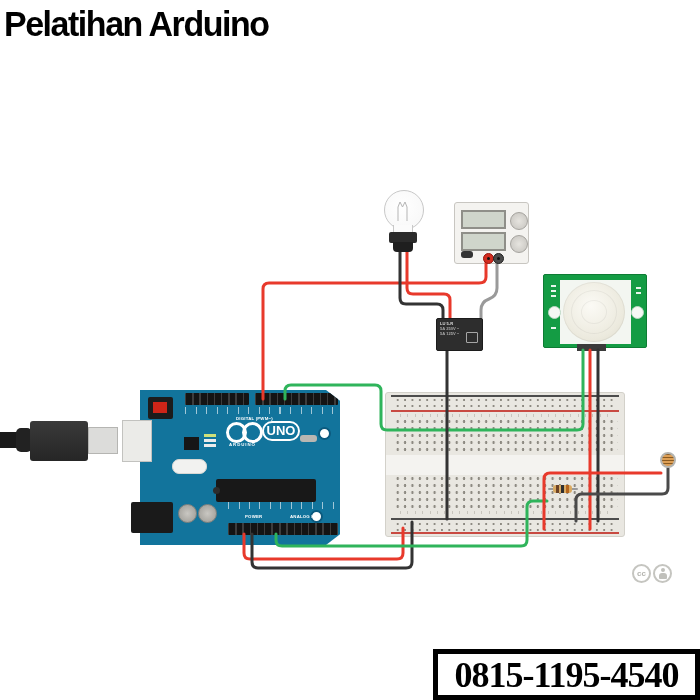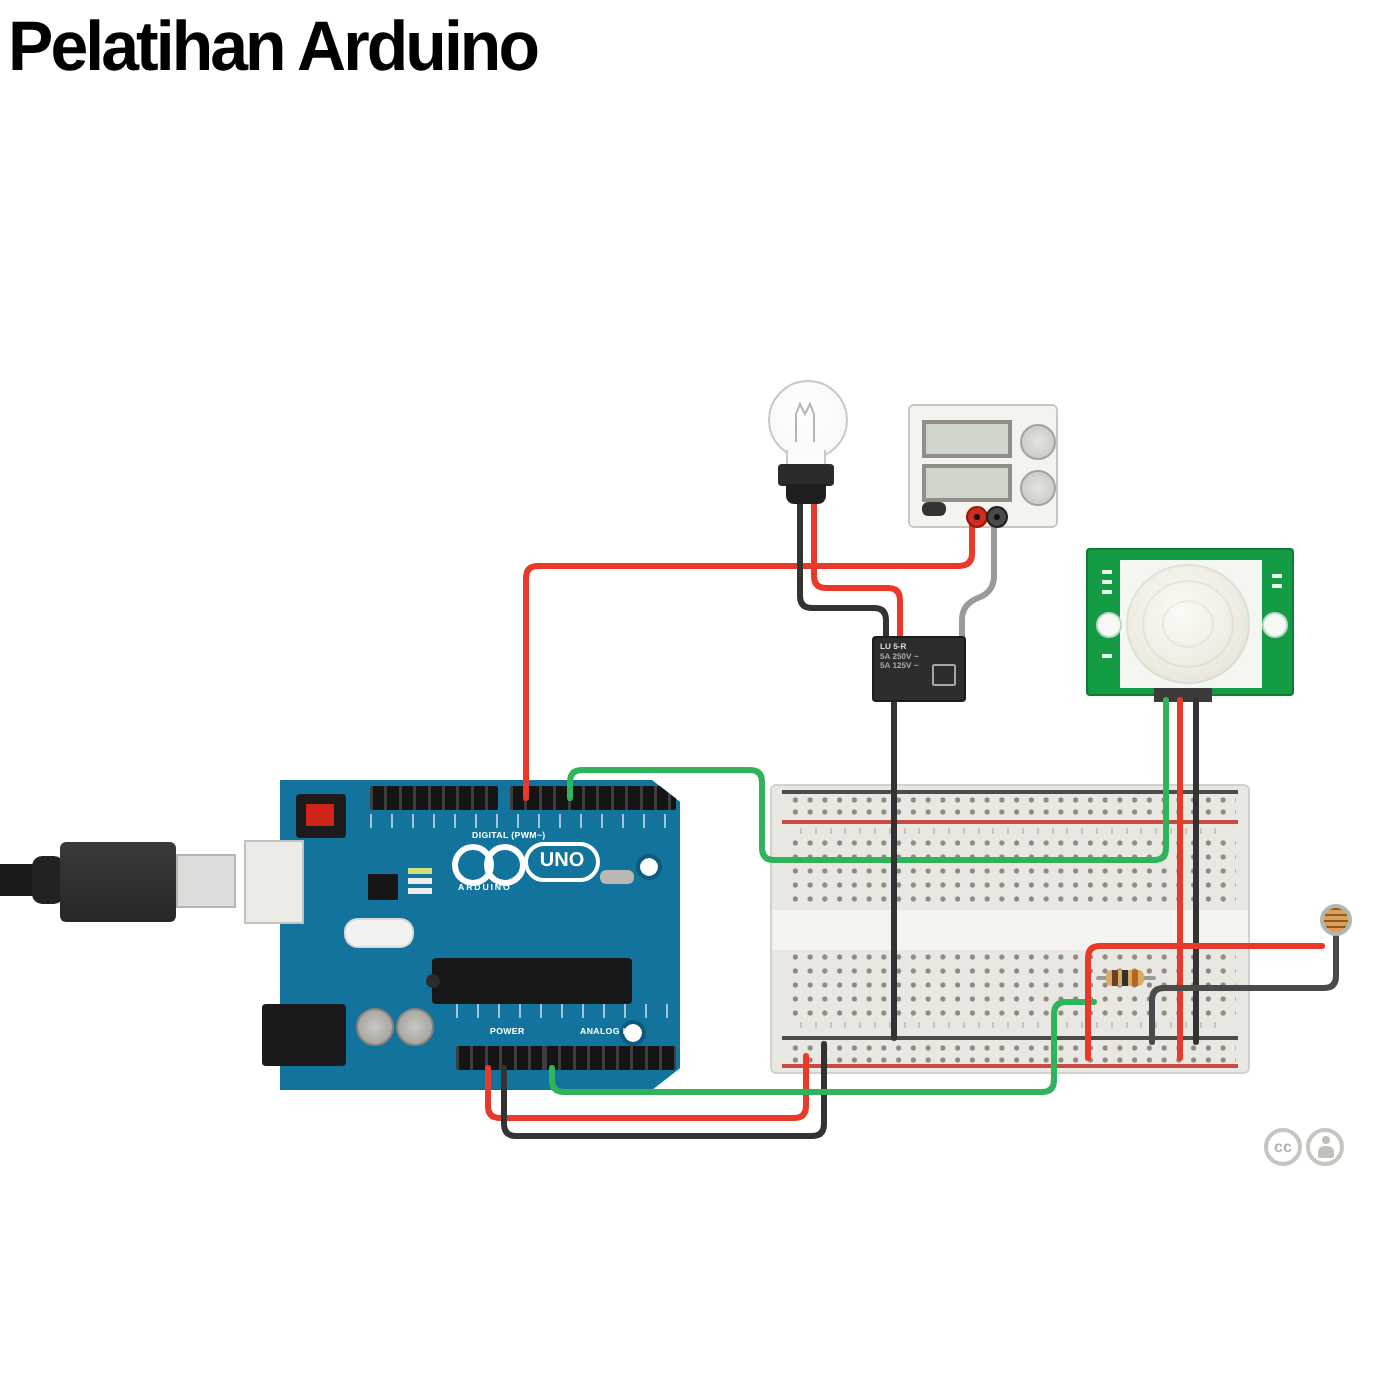--- a/index.html
+++ b/index.html
@@ -32,21 +32,21 @@
   
   #arduino{left:140px;top:390px;width:200px;height:155px;background:#12749c;z-index:10;
            clip-path:polygon(0 0,93% 0,100% 7%,100% 93%,93% 100%,0 100%);}
   .pinstrip{height:12px;background:#141414;border-radius:1px;
             background-image:repeating-linear-gradient(90deg,#3d3d3d 0 1.5px,transparent 1.5px 7.2px);}
   .pinlabels{height:7px;opacity:.75;
              background:repeating-linear-gradient(90deg,rgba(255,255,255,.8) 0 1px,transparent 1px 10.5px);}
   .tinytxt{color:#fff;font-size:7px;font-weight:700;white-space:nowrap;
            transform:scale(.62);transform-origin:left top;letter-spacing:.3px;}
   #uno-oval{left:122px;top:31px;width:34px;height:16px;border:2px solid #fff;border-radius:10px;
-            color:#fff;font-size:10px;font-weight:700;text-align:center;line-height:15px;}
+            color:#fff;font-size:13px;font-weight:700;text-align:center;line-height:15px;}
   .ring{display:inline-block;width:15px;height:15px;border:3px solid #fff;border-radius:50%;}
   #reset-btn{left:8px;top:7px;width:25px;height:22px;background:#1c1c1c;border-radius:2px;}
   #reset-btn .cap{position:absolute;left:5px;top:5px;width:14px;height:11px;background:#cf2518;}
   .mhole{width:9px;height:9px;background:#fff;border:2px solid #0c5a7e;border-radius:50%;}
   .ecap{width:17px;height:17px;border-radius:50%;background:radial-gradient(#c9c7c2,#9b9993);border:1px solid #85837e;}
 
   
   #bulb-glass{left:384px;top:190px;width:38px;height:38px;border-radius:50%;
               border:1.5px solid #c8c8c8;background:radial-gradient(circle at 45% 40%,#ffffff,#f6f6f6);z-index:30;}
   #bulb-neck{left:393px;top:225px;width:20px;height:9px;background:#fbfbfb;
@@ -252,14 +252,17 @@
   <div class="abs" id="usb-tip"></div>
 
   <div class="abs" id="cc">
     <div class="cc-circle">cc</div>
     <div class="cc-circle">
       <span class="person-head"></span>
         <span class="person-body"></span>
     </div>
   </div>
 
+  <div class="abs" id="phone-box">
+    <span>0815-1195-4540</span>
+  </div>
 
 </div>
 
 </body></html>

